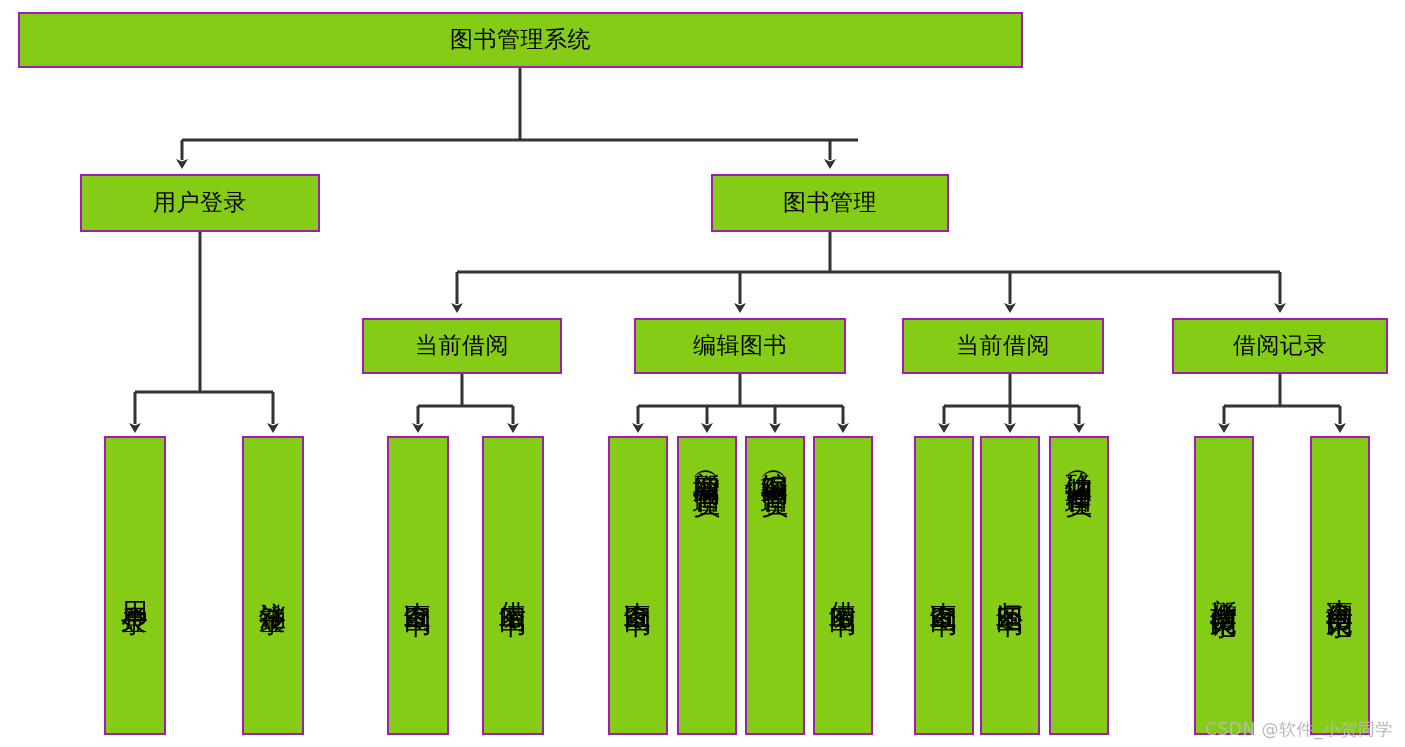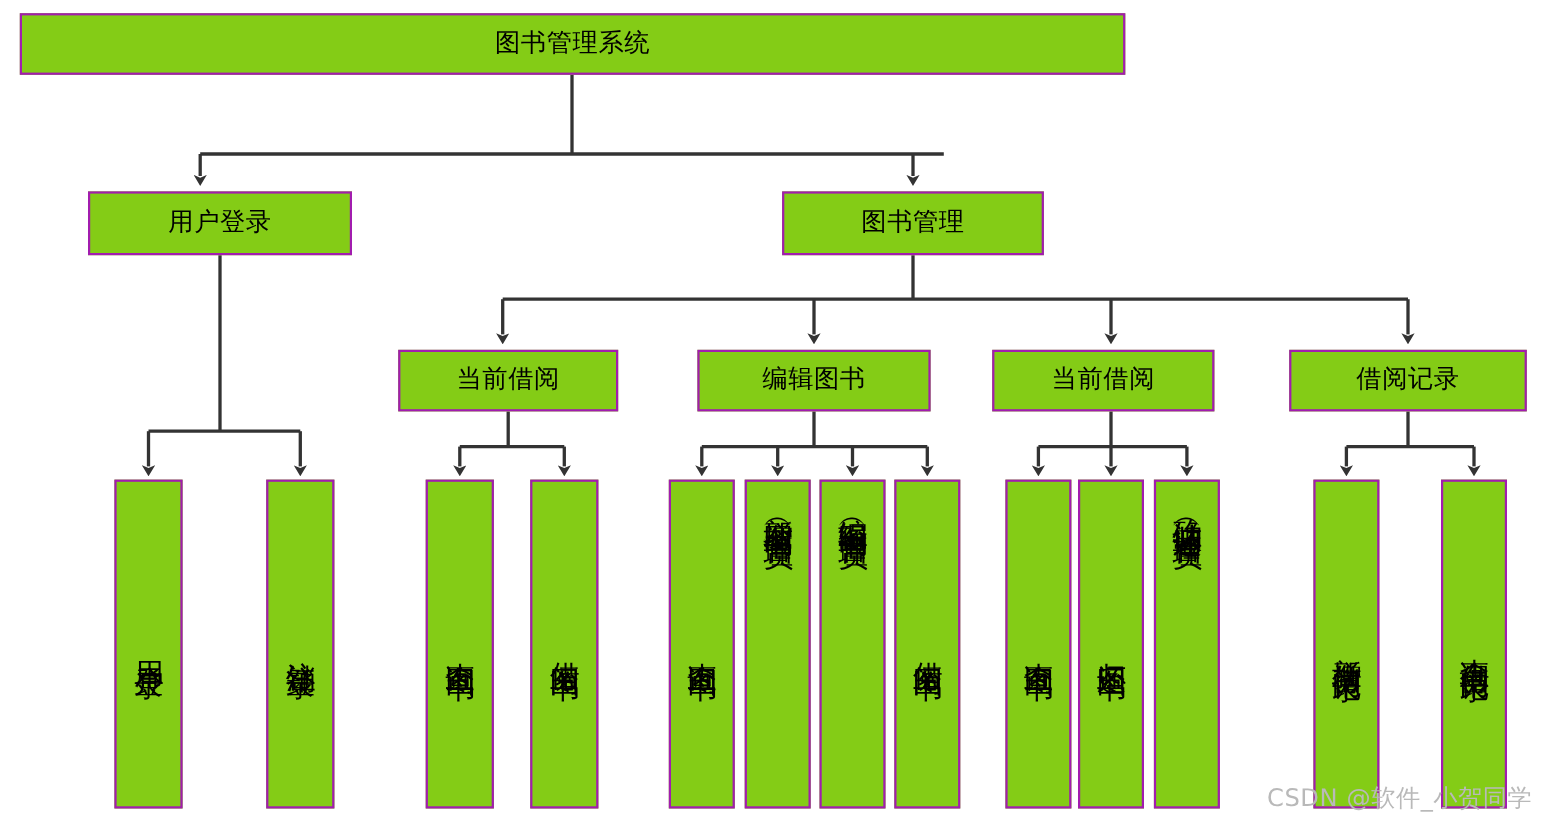--- a/index.html
+++ b/index.html
@@ -60,21 +60,21 @@
     white-space: nowrap;
   }
   .node.vertical.centered {
     align-items: center;
     padding-top: 0;
   }
   .watermark {
     position: absolute;
     right: 12px;
     bottom: 6px;
-    font-size: 22px;
+    font-size: 17px;
     color: #b9b9b9;
     letter-spacing: 0.5px;
     white-space: nowrap;
     pointer-events: none;
   }
 </style>
 </head>
 <body>
 
 <div id="diagram-root">

